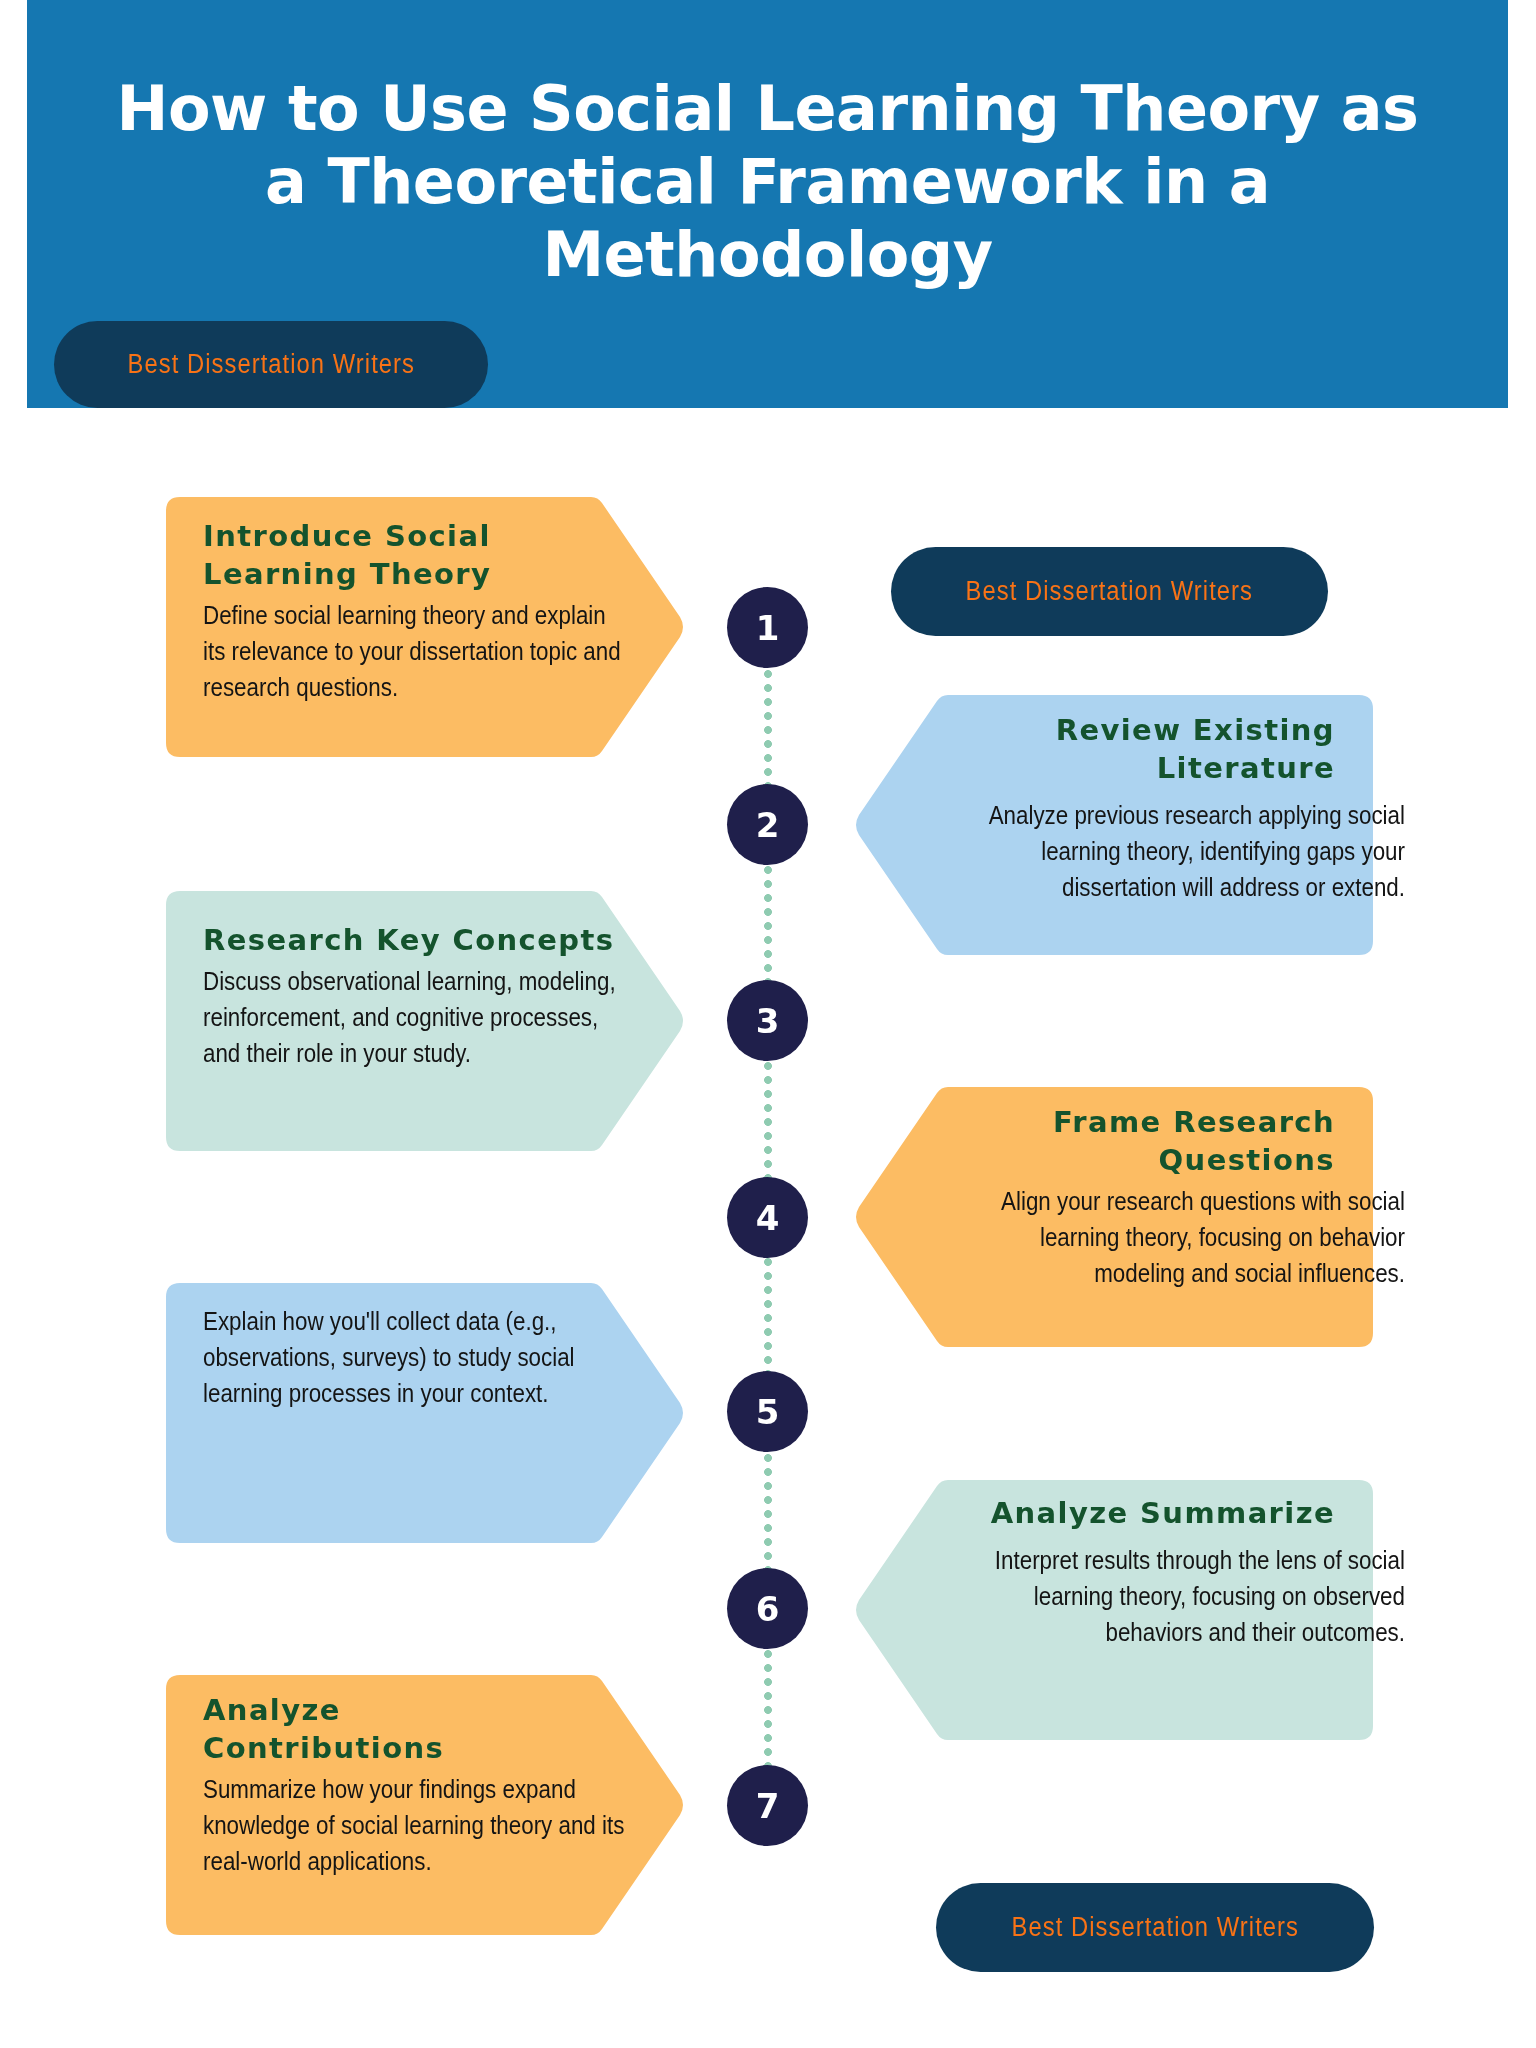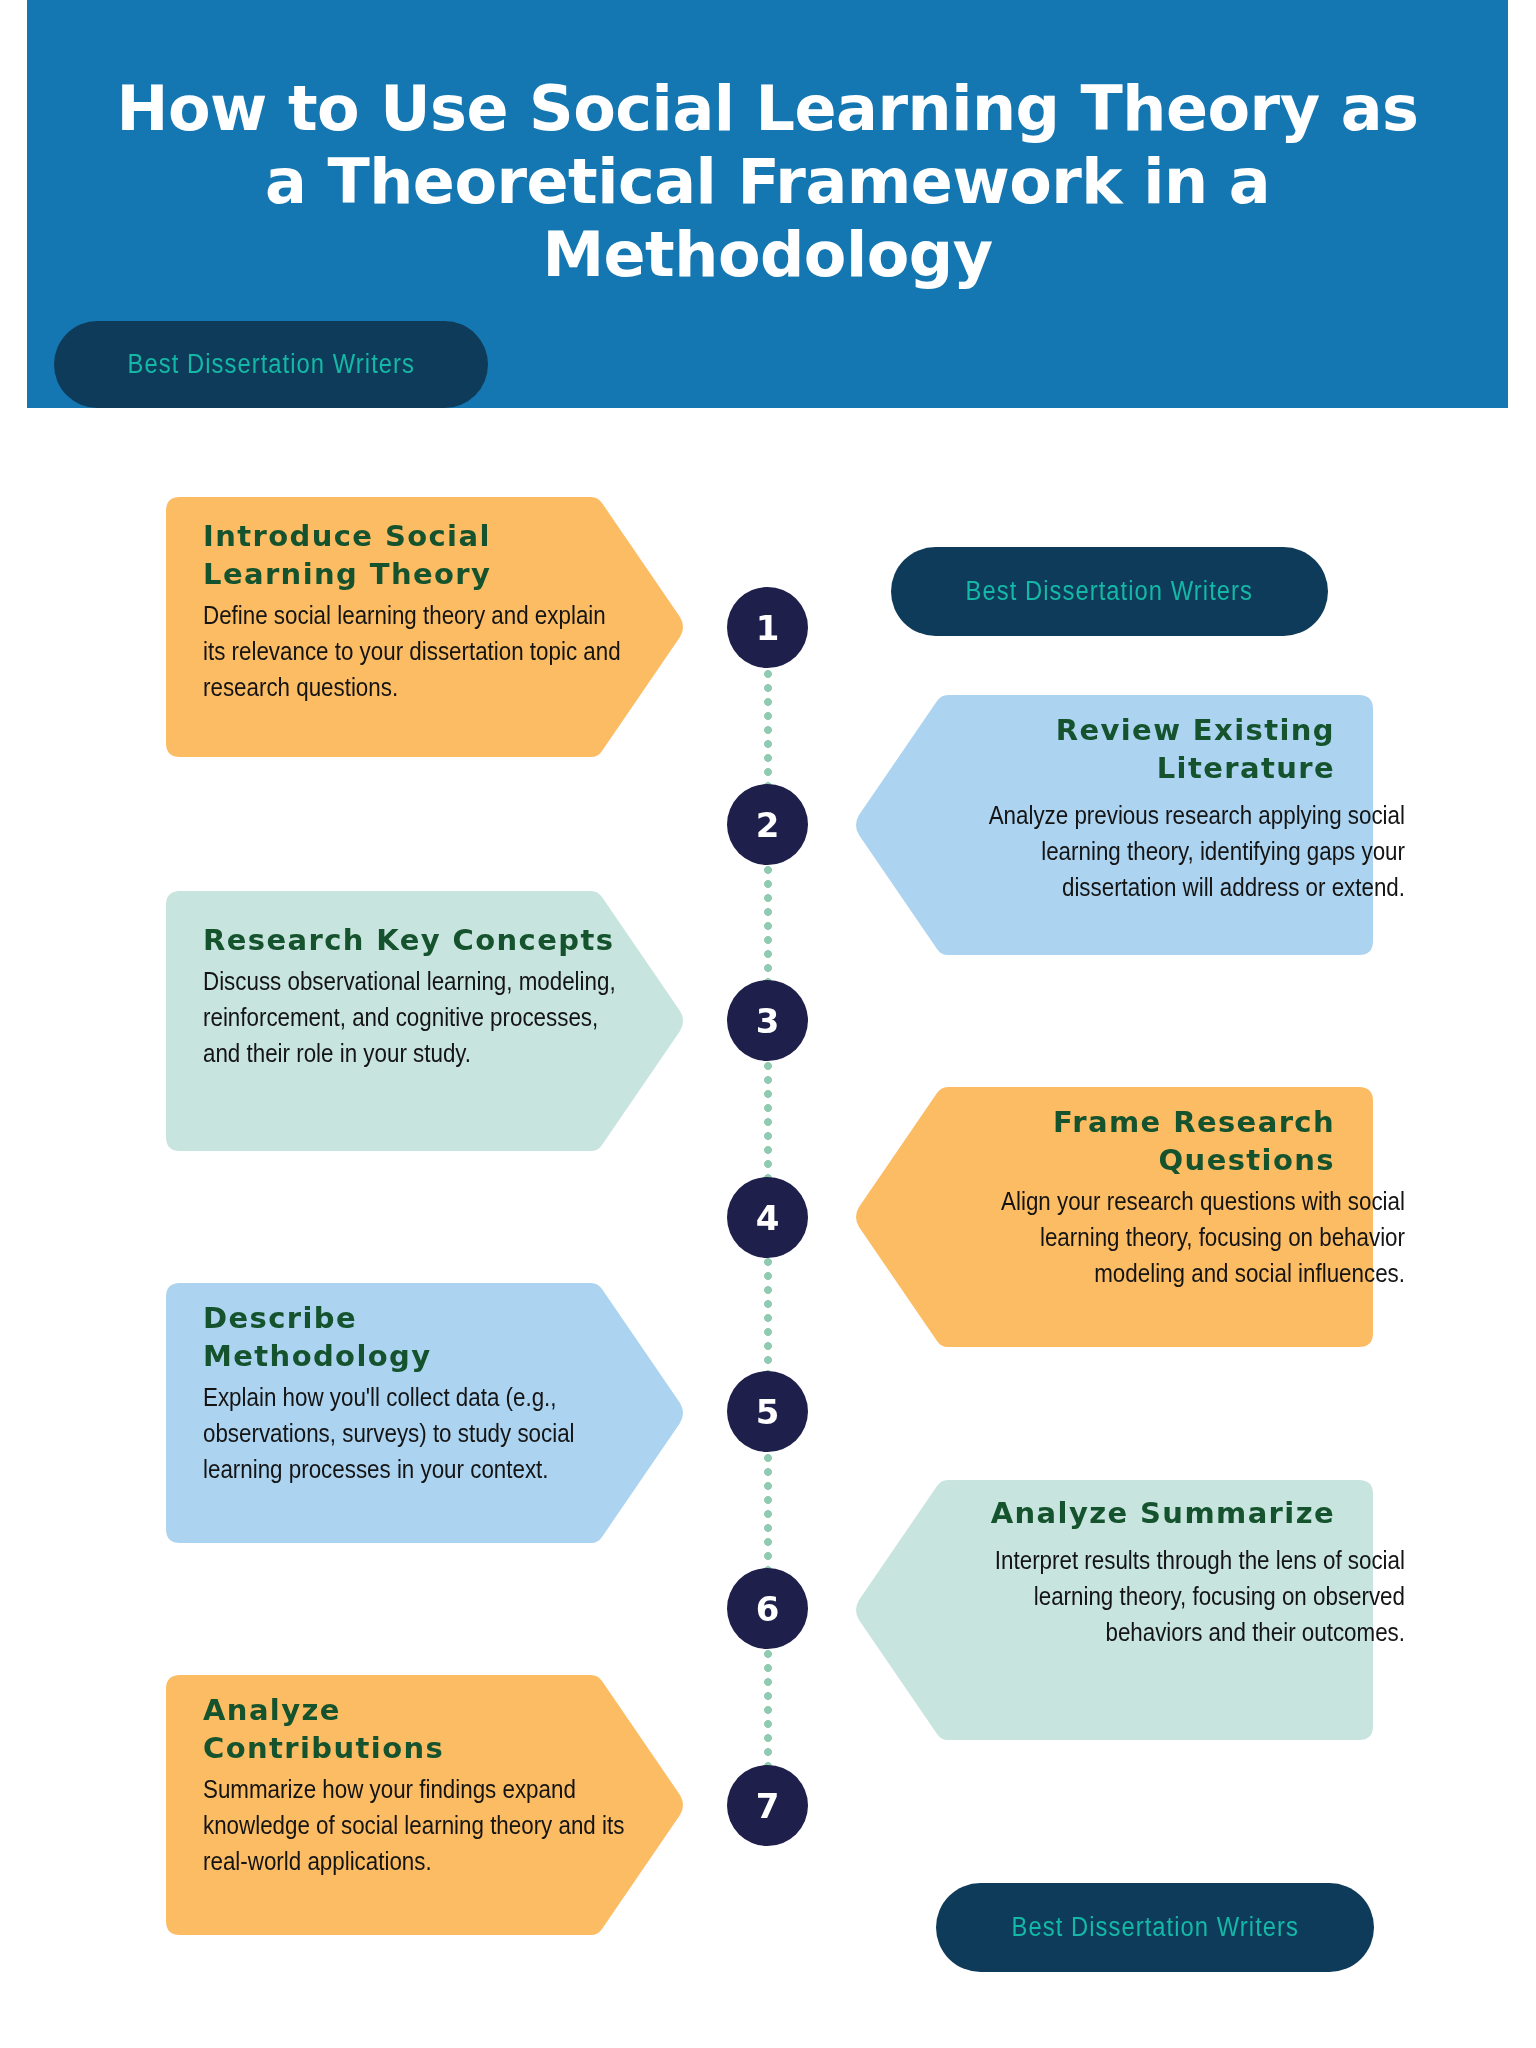--- a/index.html
+++ b/index.html
@@ -13,21 +13,21 @@
       background: #1577b1;
     }
     .title {
       position: absolute; left: 0; right: 0; top: 72px;
       margin: 0; text-align: center; color: #ffffff;
       font-family: "DejaVu Sans", sans-serif; font-weight: bold;
       font-size: 62px; line-height: 73px; letter-spacing: -0.5px;
       padding: 0 60px;
     }
     .pill {
-      position: absolute; background: #0f3b5a; color: #14b8a6;
+      position: absolute; background: #0f3b5a; color: #f97316;
       border-radius: 46px; display: flex; align-items: center; justify-content: center;
       font-family: "Liberation Sans", sans-serif; font-size: 27px; letter-spacing: 1.2px;
       transform-origin: center;
     }
     .pill span { display: inline-block; transform: scaleX(0.88); }
     .pill-header { left: 27px; top: 321px; width: 434px; height: 87px; border-radius: 0 44px 44px 0; }
     .pill-header { border-radius: 44px; }
     .pill-mid { left: 891px; top: 547px; width: 437px; height: 89px; }
     .pill-bottom { left: 936px; top: 1883px; width: 438px; height: 89px; }
 
@@ -143,21 +143,20 @@
     <h2>Frame Research Questions</h2>
     <p>Align your research questions with social learning theory, focusing on behavior modeling and social influences.</p>
   </div>
 </div>
 
 <div class="card left" style="top:1283px">
   <svg class="shape" viewBox="0 0 520 260">
     <path d="M14 0 H425 Q432 0 436 6 L514 120 Q520 130 514 140 L436 254 Q432 260 425 260 H14 Q0 260 0 246 V14 Q0 0 14 0 Z" fill="#acd3f0"></path>
   </svg>
   <div class="content" style="top:16px">
-    <h2 style="width:260px">Describe Methodology</h2>
     <p>Explain how you'll collect data (e.g., observations, surveys) to study social learning processes in your context.</p>
   </div>
 </div>
 
 <div class="card right" style="top:1480px">
   <svg class="shape" viewBox="0 0 520 260">
     <path d="M95 0 H506 Q520 0 520 14 V246 Q520 260 506 260 H95 Q88 260 84 254 L6 140 Q0 130 6 120 L84 6 Q88 0 95 0 Z" fill="#c8e4de"></path>
   </svg>
   <div class="content" style="top:14px">
     <h2>Analyze Summarize</h2>

